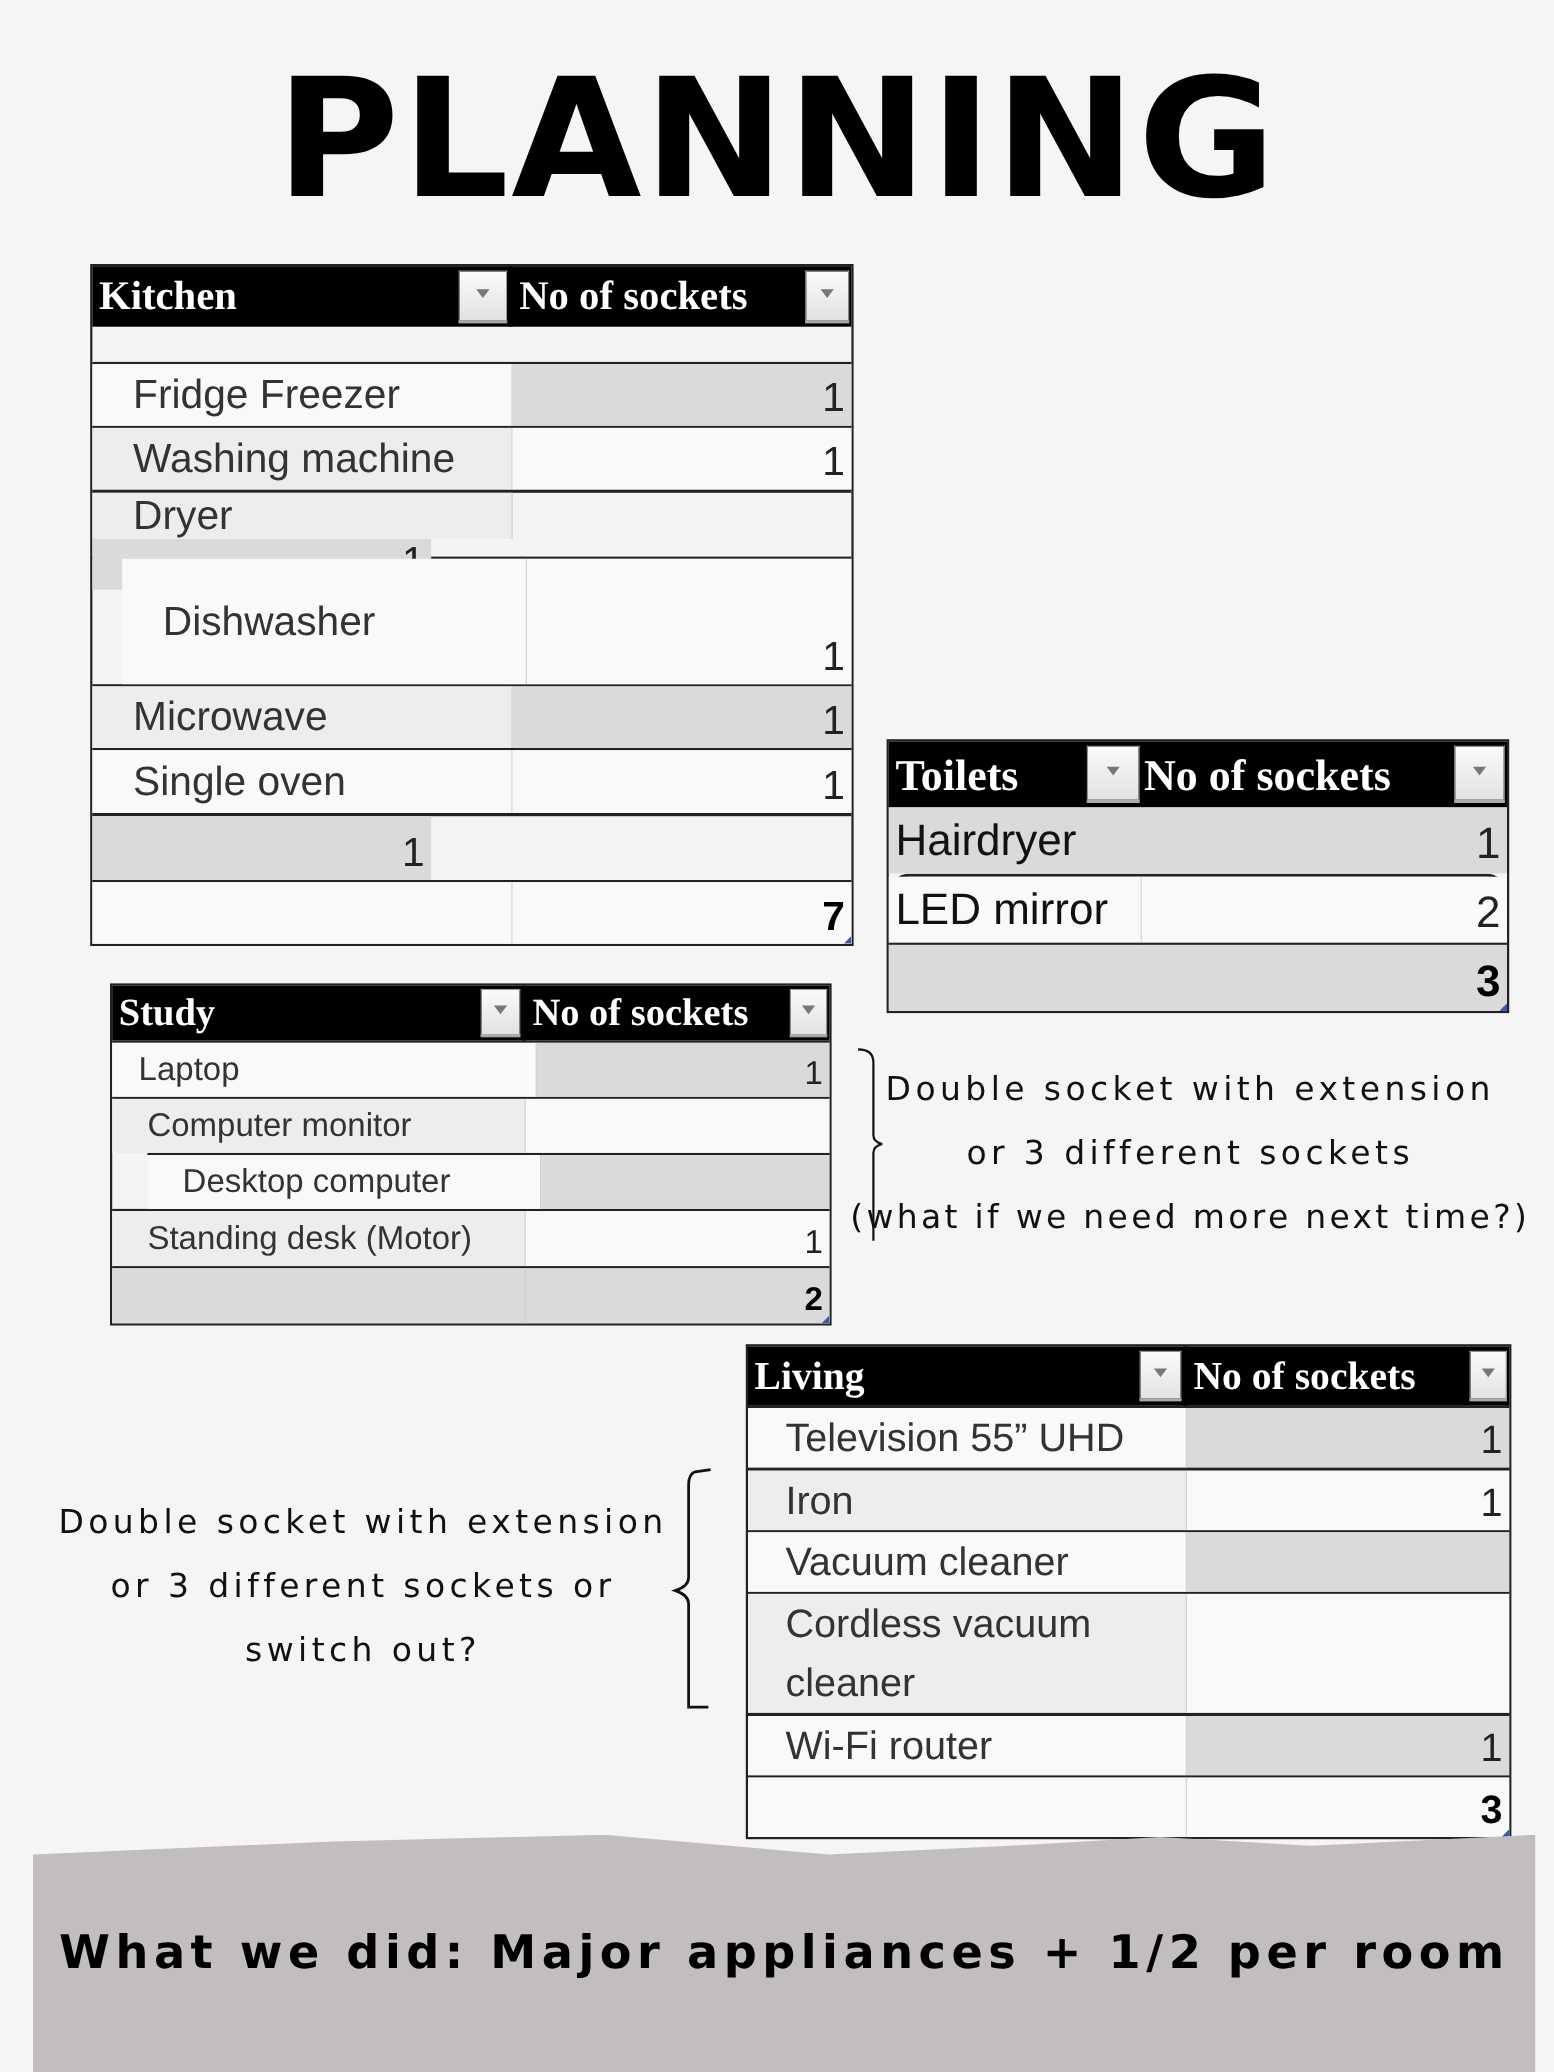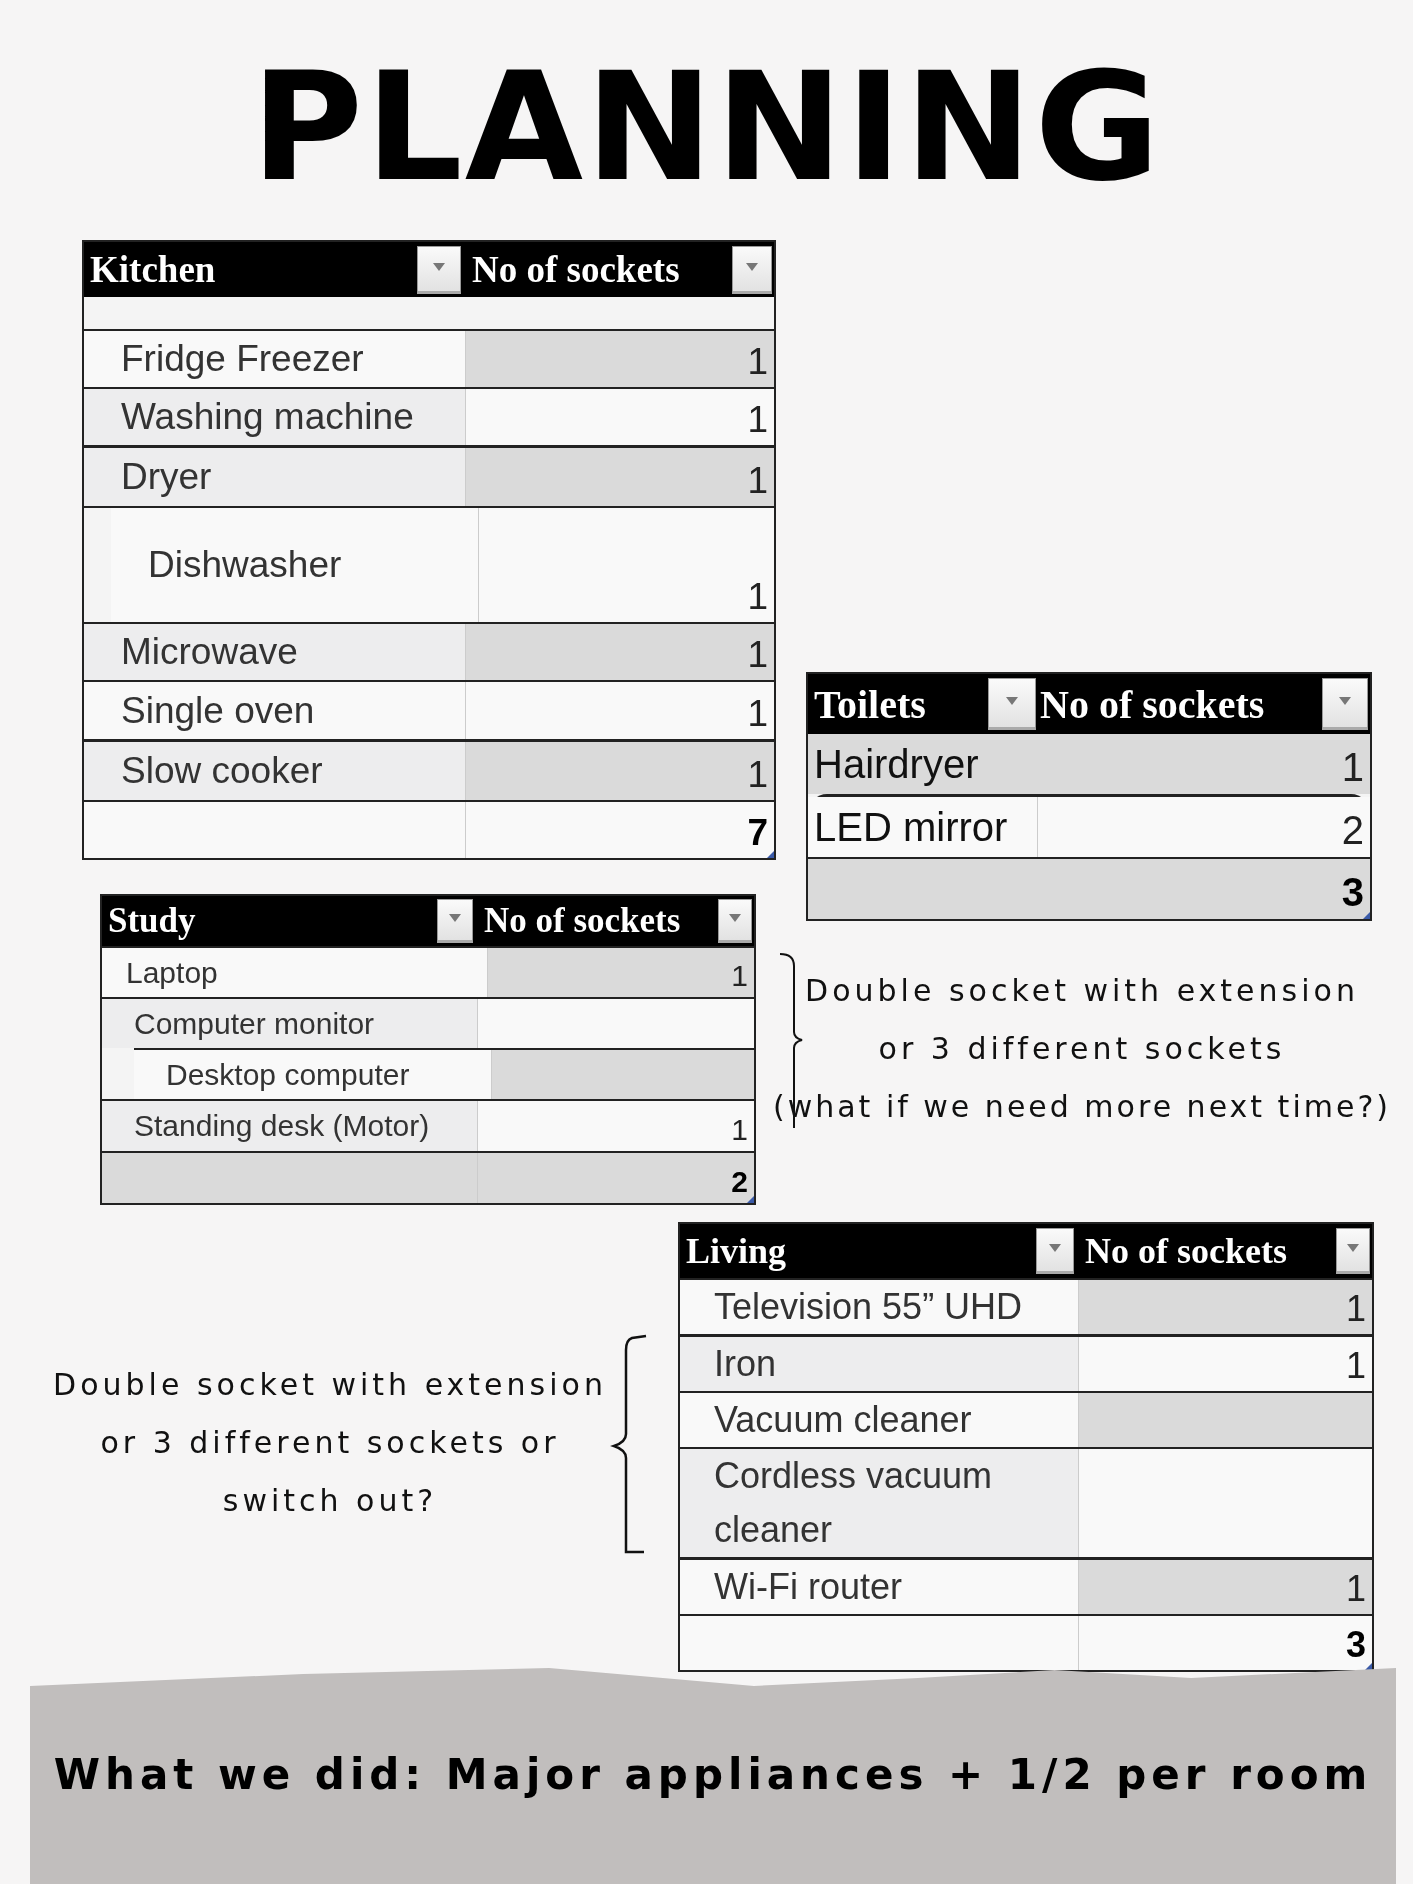--- a/index.html
+++ b/index.html
@@ -44,38 +44,37 @@
     </div>
   </div>
   <div class="row" style="height:56px;margin-top:32px;">
       <div class="c1 light" style="width:382px;padding-left:37px;">Fridge Freezer</div>
       <div class="c2 shade" style="width:308px;padding-bottom:4px;">1</div>
     </div>
   <div class="row" style="height:56px;">
       <div class="c1 mid" style="width:382px;padding-left:37px;">Washing machine</div>
       <div class="c2 light" style="width:308px;padding-bottom:4px;">1</div>
     </div>
-  <div class="row" style="height:58px;border-top-width:3px;">
+  <div class="row" style="height:58px;border-top-width:3px;flex-direction:column;">
       <div class="c1 mid" style="width:382px;padding-left:37px;">Dryer</div>
       <div class="c2 shade" style="width:308px;padding-bottom:4px;">1</div>
     </div>
   <div class="row" style="height:114px;">
       <div class="c1 light" style="width:382px;padding-left:37px;margin-left:27px;">Dishwasher</div>
       <div class="c2 light" style="width:308px;padding-bottom:4px;">1</div>
     </div>
   <div class="row" style="height:56px;">
       <div class="c1 mid" style="width:382px;padding-left:37px;">Microwave</div>
       <div class="c2 shade" style="width:308px;padding-bottom:4px;">1</div>
     </div>
   <div class="row" style="height:57px;">
       <div class="c1 light" style="width:382px;padding-left:37px;">Single oven</div>
       <div class="c2 light" style="width:308px;padding-bottom:4px;">1</div>
     </div>
   <div class="row" style="height:58px;border-top-width:3px;">
-      <div class="c1 mid" style="width:382px;padding-left:37px;">Slow cooker</div>
       <div class="c2 shade" style="width:308px;padding-bottom:4px;">1</div>
     </div>
   <div class="row" style="height:56px;position:relative;">
       <div class="c1 light" style="width:382px;"></div>
       <div class="c2 light total" style="width:308px;padding-bottom:4px;">7</div>
       <span class="corner"></span>
     </div>
 </div>
 
 <div class="tbl" style="left:806px;top:672px;width:562px;font-size:40px;">

